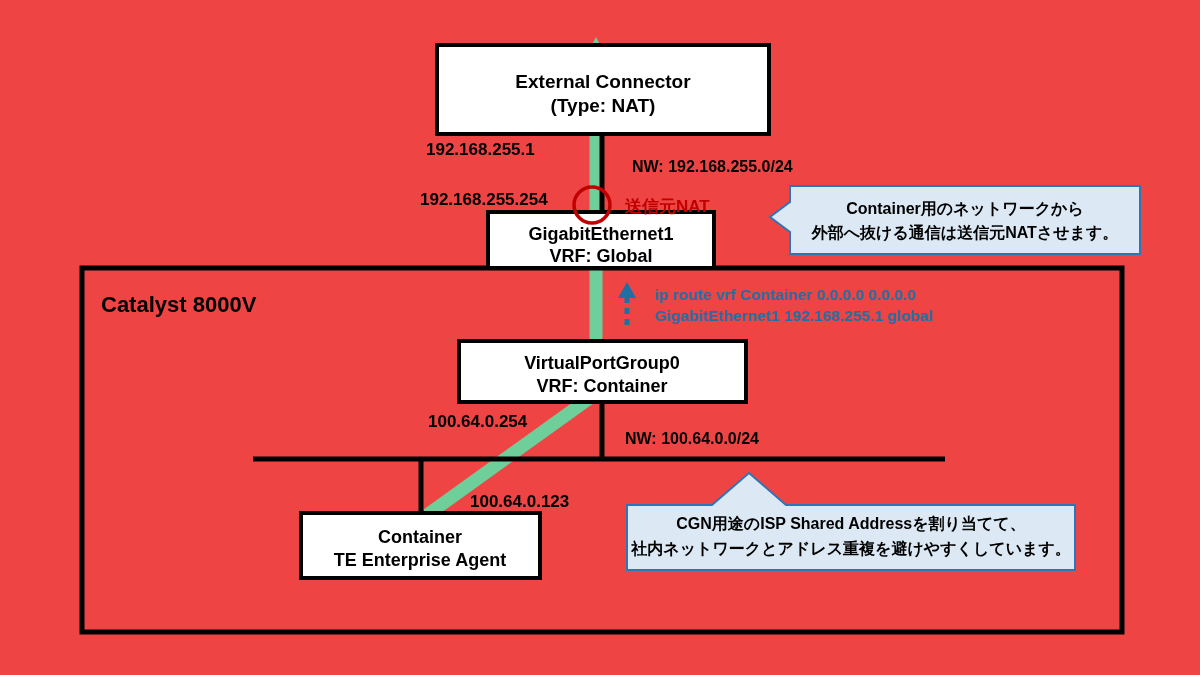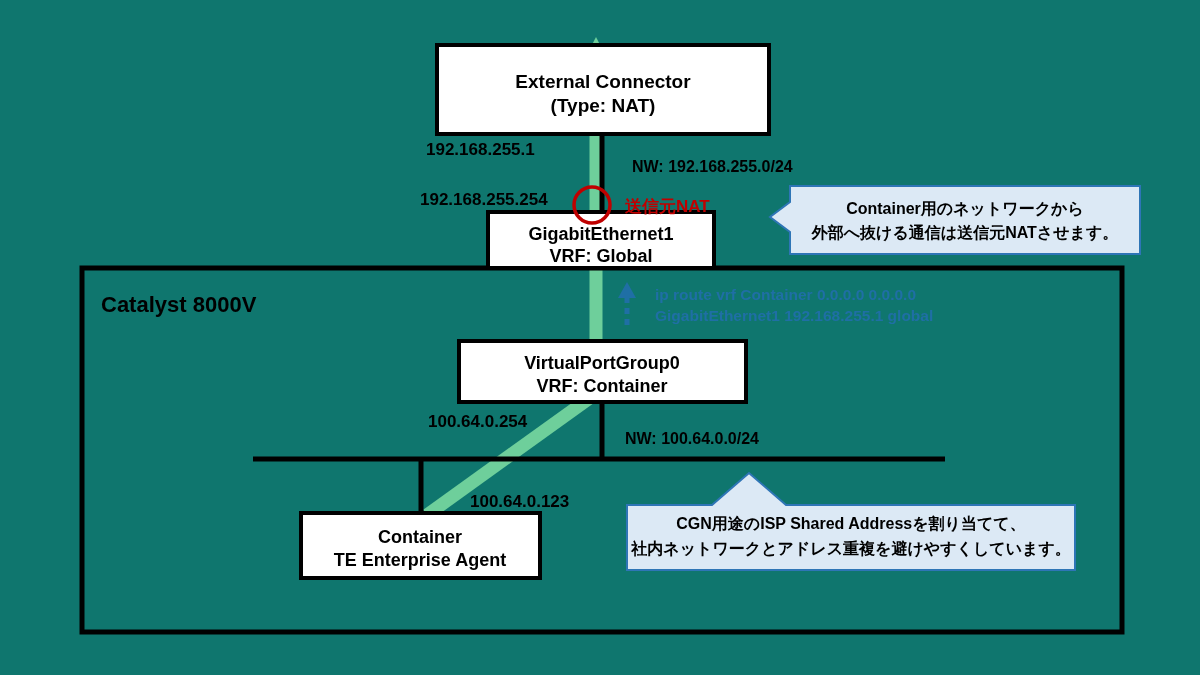--- a/index.html
+++ b/index.html
@@ -10,21 +10,21 @@
   body {
     width: 1200px;
     height: 675px;
     font-family: "Liberation Sans", sans-serif;
     overflow: hidden;
   }
   #diagram-root {
     position: relative;
     width: 1200px;
     height: 675px;
-    background: #0f766e;
+    background: #ef4444;
   }
   svg#diagram-svg {
     position: absolute;
     top: 0;
     left: 0;
     width: 1200px;
     height: 675px;
   }
   .ip-label {
     font-family: "Liberation Sans", sans-serif;

